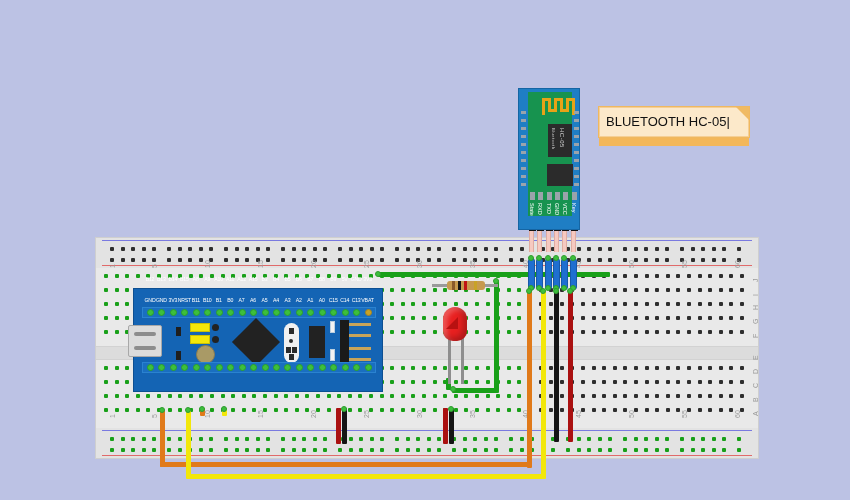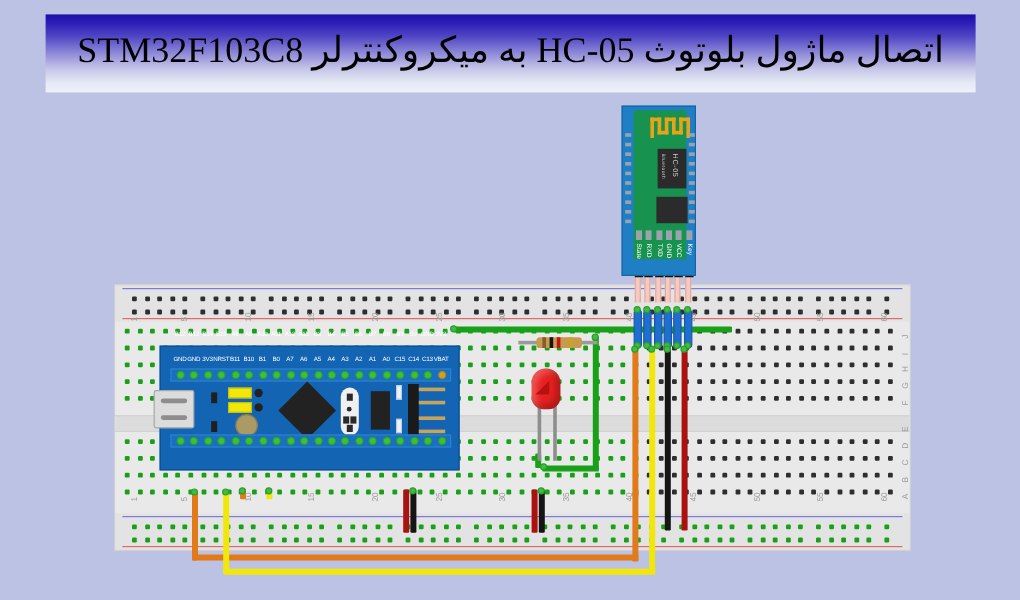--- a/index.html
+++ b/index.html
@@ -393,23 +393,20 @@
     background: #9a9a9a;
     z-index: 25;
     top: 284px;
   }
 </style>
 </head>
 <body>
 
 <div id="stage">
 
-  <div id="title-banner">
-    <div id="title-text">اتصال ماژول بلوتوث HC-05 به میکروکنترلر STM32F103C8</div>
-  </div>
 
   <div id="breadboard">
     <div class="rail" id="rail-top">
       <div class="line blue" style="top:2px;"></div>
       <div class="line red" style="bottom:2px;"></div>
       <div class="holes" id="rail-top-holes">
           <div class="hole" style="left: 14px; top: 9px;"></div>
           <div class="hole" style="left: 14px; top: 20px;"></div>
           <div class="hole" style="left: 24.6px; top: 9px;"></div>
           <div class="hole" style="left: 24.6px; top: 20px;"></div>
@@ -1561,15 +1558,20 @@
         <div class="tip"></div>
       </div>
       <div class="hcpin-lead" style="left: 562.2px; top: 230px;">
         <div class="tip"></div>
       </div>
       <div class="hcpin-lead" style="left: 570.5px; top: 230px;">
         <div class="tip"></div>
       </div>
     </div>
 
+  <div class="callout" id="callout-bt">
+    <div class="fold"></div>
+    <div class="bottombar"></div>
+    <span>BLUETOOTH HC-05|</span>
+  </div>
 
 
 </div>
 
 </body></html>

